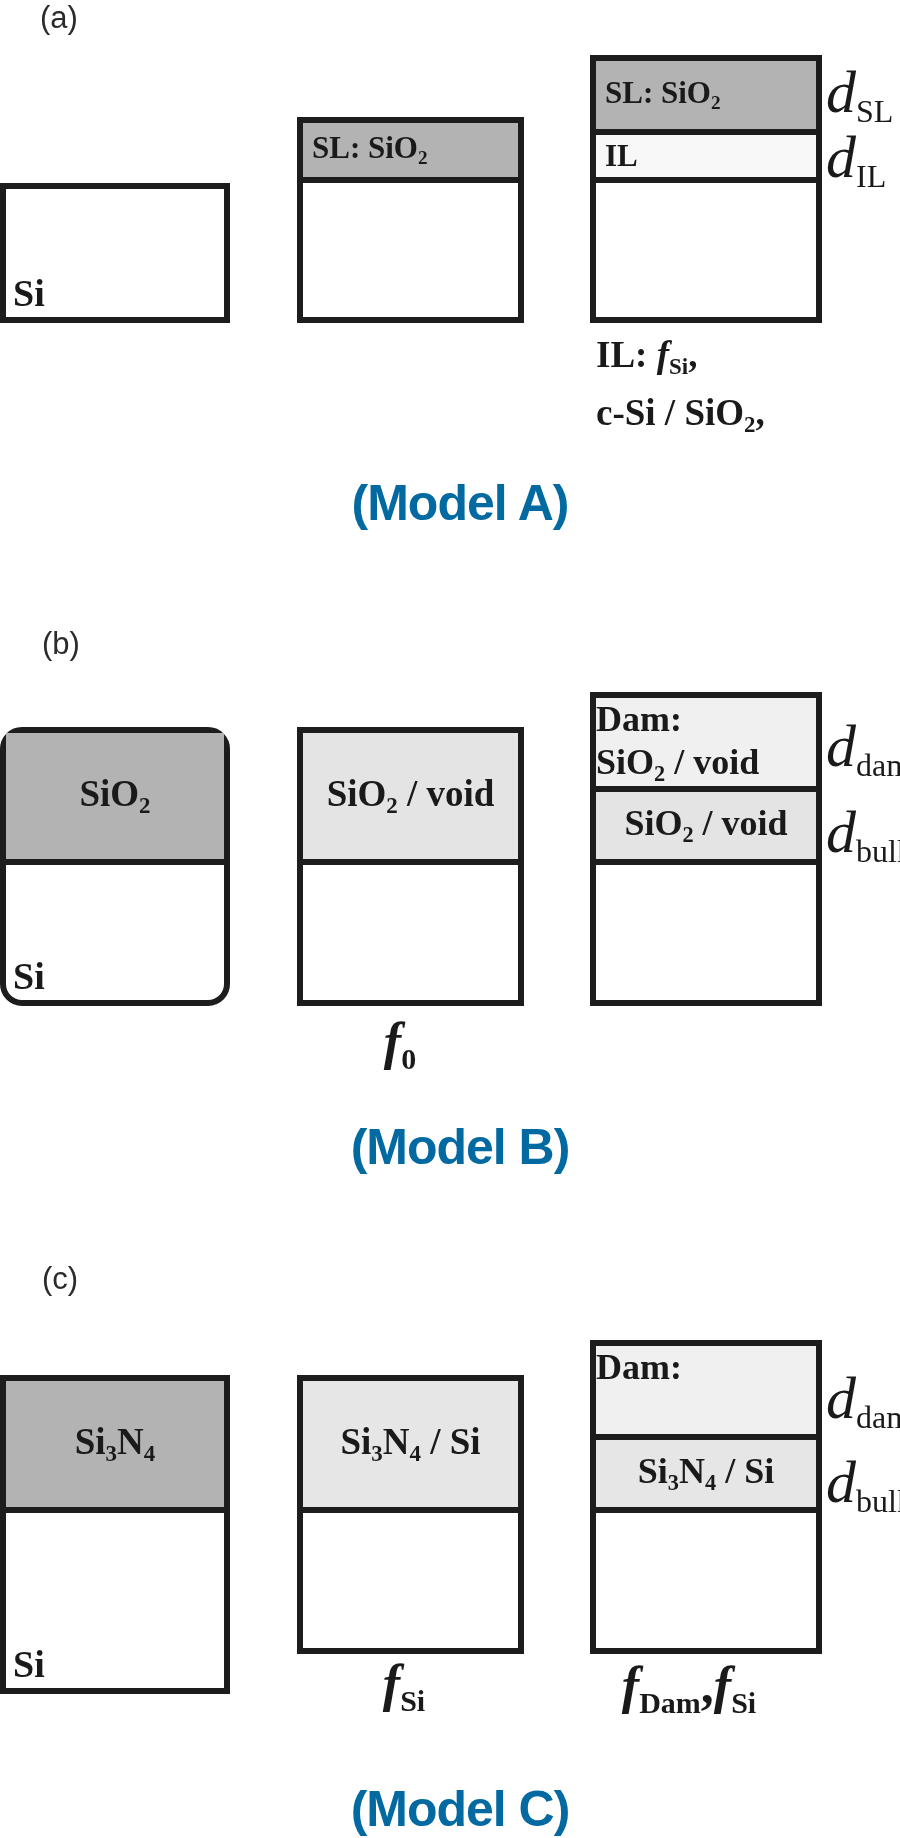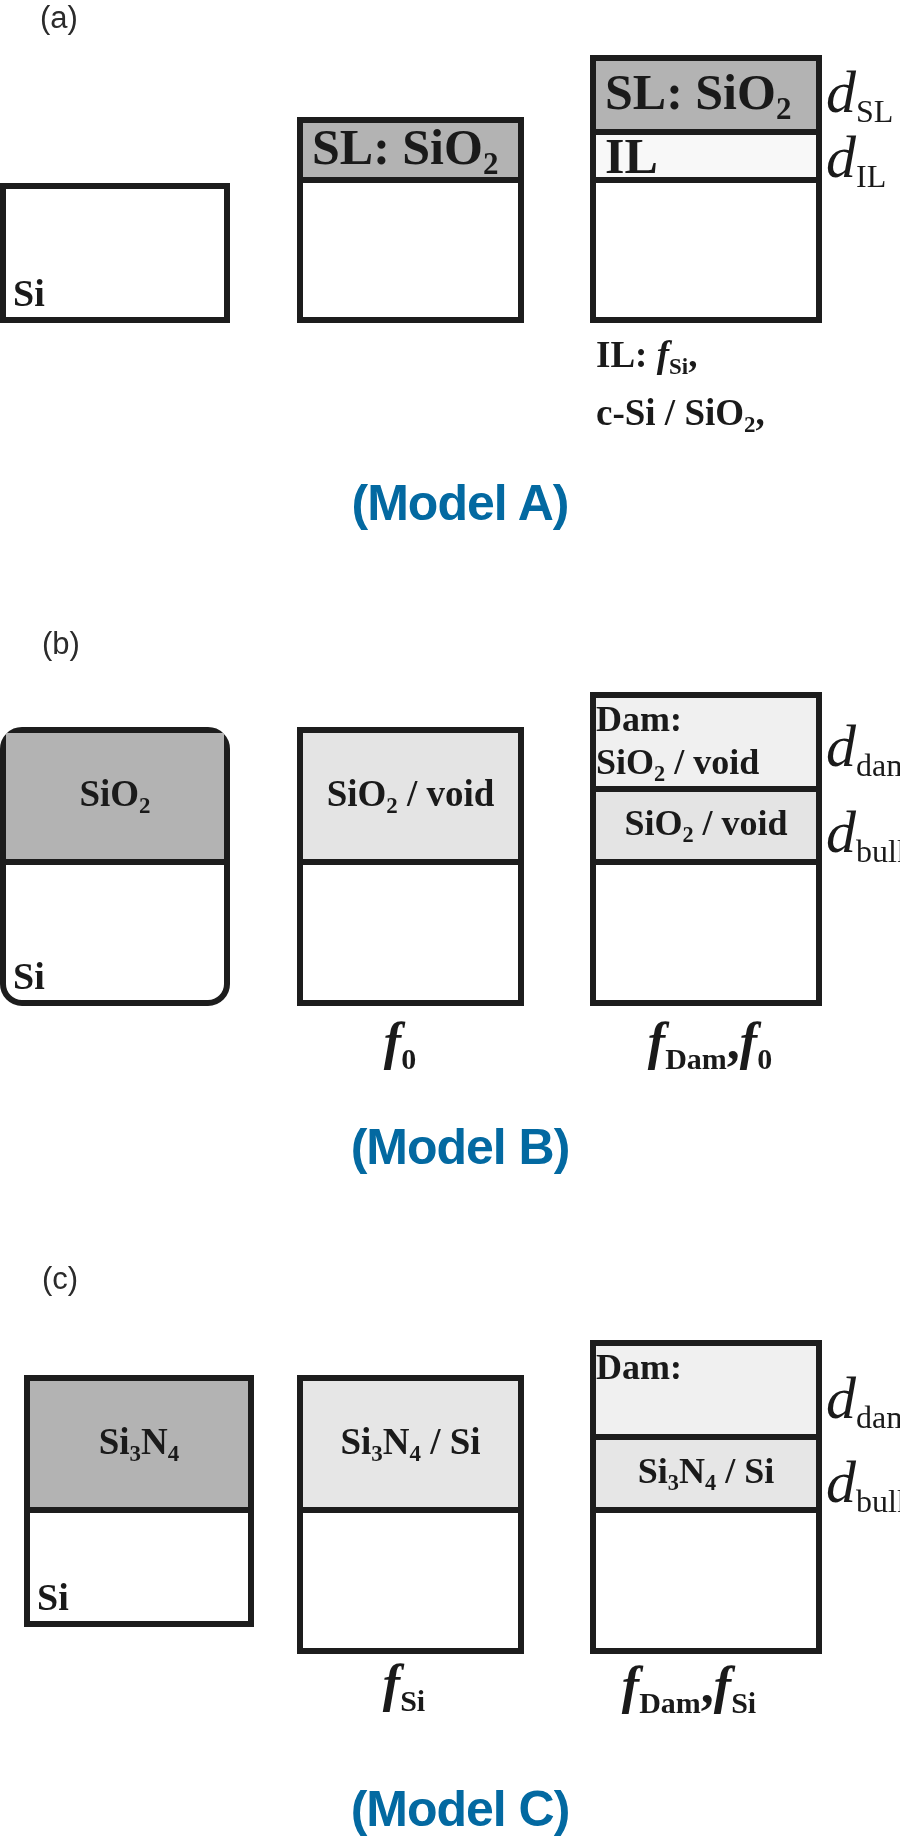--- a/index.html
+++ b/index.html
@@ -26,21 +26,21 @@
     box-sizing: border-box;
   }
   .layer {
     position: absolute;
     left: 0; right: 0;
     border-bottom: 6px solid #1d1d1d;
     box-sizing: border-box;
     display: flex;
     align-items: center;
     font-weight: bold;
-    font-size: 50px;
+    font-size: 31px;
     white-space: nowrap;
   }
   .layer.centered { justify-content: center; font-size: 37px; }
   .layer.padded { padding-left: 9px; }
   .layer.two-line {
     display: block;
     font-size: 36px;
     line-height: 43px;
   }
   .g-med    { background: #b3b3b3; }
@@ -150,27 +150,26 @@
     </div>
     <div class="layer g-light centered" style="top:94px; height:73px; font-size:36px;">
       <span><span class="seg-n">SiO</span><span class="seg-s">2</span><span class="seg-n"> / void</span></span>
     </div>
   </div>
 
   <div class="dlabel" style="left:826px; top:716px;"><span class="seg-i">d</span><span class="seg-s">dam</span></div>
   <div class="dlabel" style="left:826px; top:802px;"><span class="seg-i">d</span><span class="seg-s">bulk</span></div>
 
   <div class="flabel" style="left:400px; top:1016px;"><span class="seg-i">f</span><span class="seg-s">0</span></div>
-  <div class="flabel" style="left:710px; top:1016px;"><span class="seg-i">f</span><span class="seg-s">Dam</span><span class="seg-n">,</span><span class="seg-i">f</span><span class="seg-s">0</span></div>
 
   <div class="caption" style="left:460px; top:1122px;">(Model B)</div>
 
   <div class="ptag" style="left:42px; top:1261px;">(c)</div>
 
-  <div class="box" style="left:0px; top:1375px; width:230px; height:252px;margin-left:24px;">
+  <div class="box" style="left:0px; top:1375px; width:230px; height:319px;">
     <div class="layer g-med centered" style="top:0px; height:132px;">
       <span><span class="seg-n">Si</span><span class="seg-s">3</span><span class="seg-n">N</span><span class="seg-s">4</span></span>
     </div>
     <span class="substrate">Si</span>
   </div>
 
   <div class="box" style="left:297px; top:1375px; width:227px; height:279px;">
     <div class="layer g-light2 centered" style="top:0px; height:132px;">
       <span><span class="seg-n">Si</span><span class="seg-s">3</span><span class="seg-n">N</span><span class="seg-s">4</span><span class="seg-n"> / Si</span></span>
     </div>

